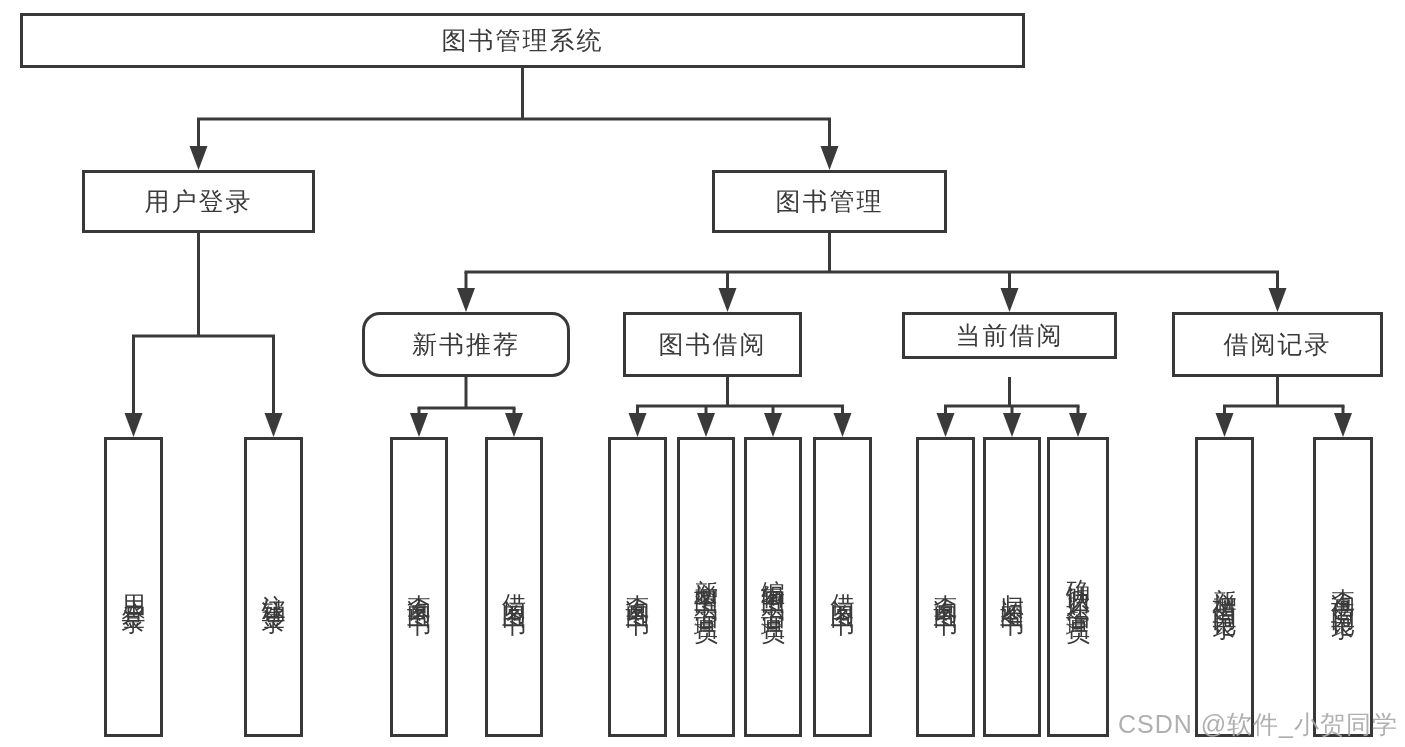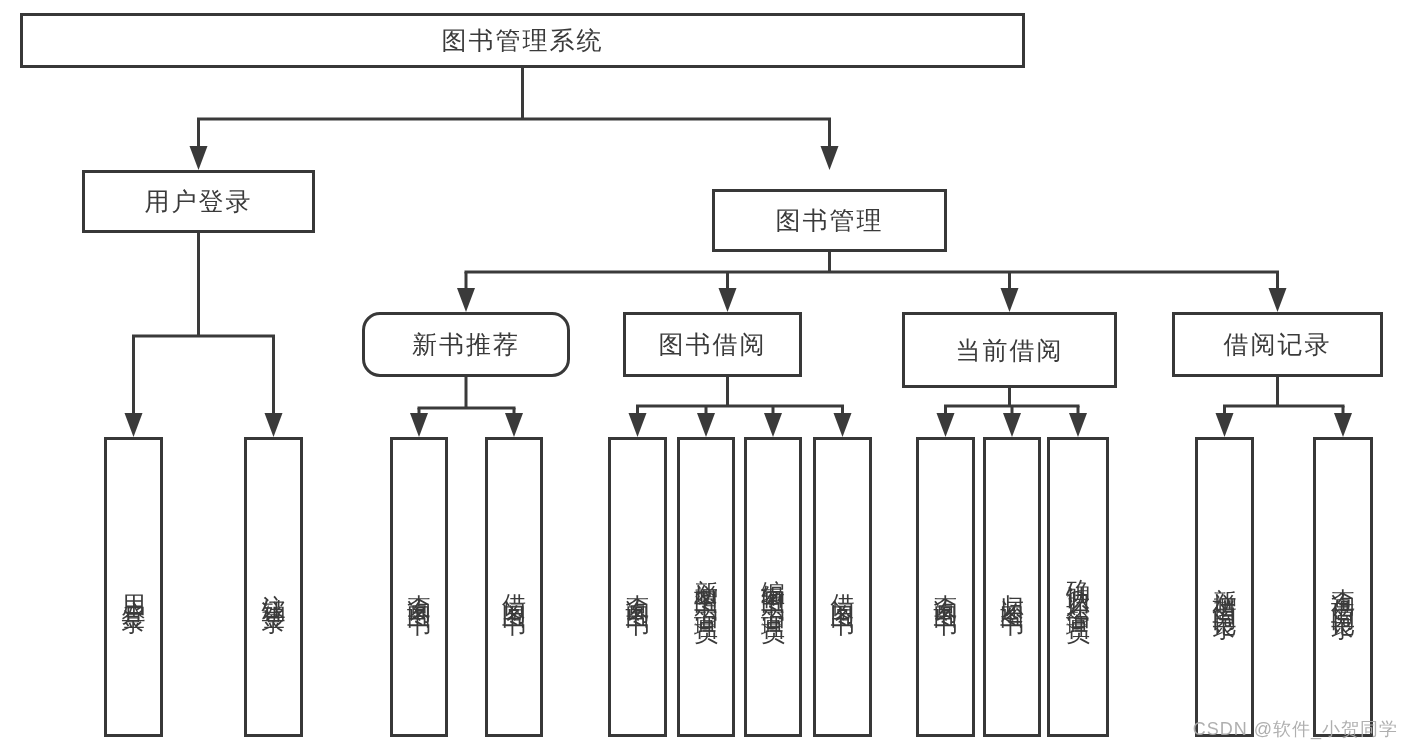--- a/index.html
+++ b/index.html
@@ -33,21 +33,21 @@
     line-height: 1;
   }
   .node.vertical {
     writing-mode: vertical-rl;
     text-orientation: mixed;
     font-size: 24px; letter-spacing: 6px;
   }
   .watermark {
     position: absolute;
     right: 7px; bottom: 6px;
-    font-size: 18px; letter-spacing: 1px;
+    font-size: 25px; letter-spacing: 1px;
     color: var(--watermark-color, #a9a9a9);
     opacity: 0.92;
     z-index: 3;
     white-space: nowrap;
   }
 </style>
 </head>
 <body>
 
 <div class="canvas">
@@ -101,24 +101,24 @@
       <line x1="1277.5" y1="377" x2="1277.5" y2="406"></line>
       <line x1="1223" y1="406" x2="1344.5" y2="406"></line>
       <line x1="1224.5" y1="406" x2="1224.5" y2="421"></line>
       <polygon points="1215.5,413 1233.5,413 1224.5,437"></polygon>
       <line x1="1343" y1="406" x2="1343" y2="421"></line>
       <polygon points="1334,413 1352,413 1343,437"></polygon>
     </svg>
   <div id="nodes">
       <div class="node" style="left: 20px; top: 13px; width: 1005px; height: 55px;">图书管理系统</div>
       <div class="node" style="left: 82px; top: 170px; width: 233px; height: 63px;">用户登录</div>
-      <div class="node" style="left: 712px; top: 170px; width: 235px; height: 63px; margin-top: 19px;">图书管理</div>
+      <div class="node" style="left: 712px; top: 170px; width: 235px; height: 63px;">图书管理</div>
       <div class="node" style="left: 362px; top: 312px; width: 208px; height: 65px; border-radius: 18px;">新书推荐</div>
       <div class="node" style="left: 623px; top: 312px; width: 179px; height: 65px;">图书借阅</div>
-      <div class="node" style="left: 902px; top: 312px; width: 215px; height: 76px;">当前借阅</div>
+      <div class="node" style="left: 902px; top: 312px; width: 215px; height: 47px;">当前借阅</div>
       <div class="node" style="left: 1172px; top: 312px; width: 211px; height: 65px;">借阅记录</div>
       <div class="node vertical" style="left: 104px; top: 437px; width: 59px; height: 300px;">用户登录</div>
       <div class="node vertical" style="left: 244px; top: 437px; width: 59px; height: 300px;">注销登录</div>
       <div class="node vertical" style="left: 390px; top: 437px; width: 58px; height: 300px;">查询图书</div>
       <div class="node vertical" style="left: 485px; top: 437px; width: 58px; height: 300px;">借阅图书</div>
       <div class="node vertical" style="left: 608px; top: 437px; width: 59px; height: 300px;">查询图书</div>
       <div class="node vertical" style="left: 677px; top: 437px; width: 58px; height: 300px;">新增图书（管理员）</div>
       <div class="node vertical" style="left: 744px; top: 437px; width: 58px; height: 300px;">编辑图书（管理员）</div>
       <div class="node vertical" style="left: 813px; top: 437px; width: 59px; height: 300px;">借阅图书</div>
       <div class="node vertical" style="left: 916px; top: 437px; width: 59px; height: 300px;">查询图书</div>

